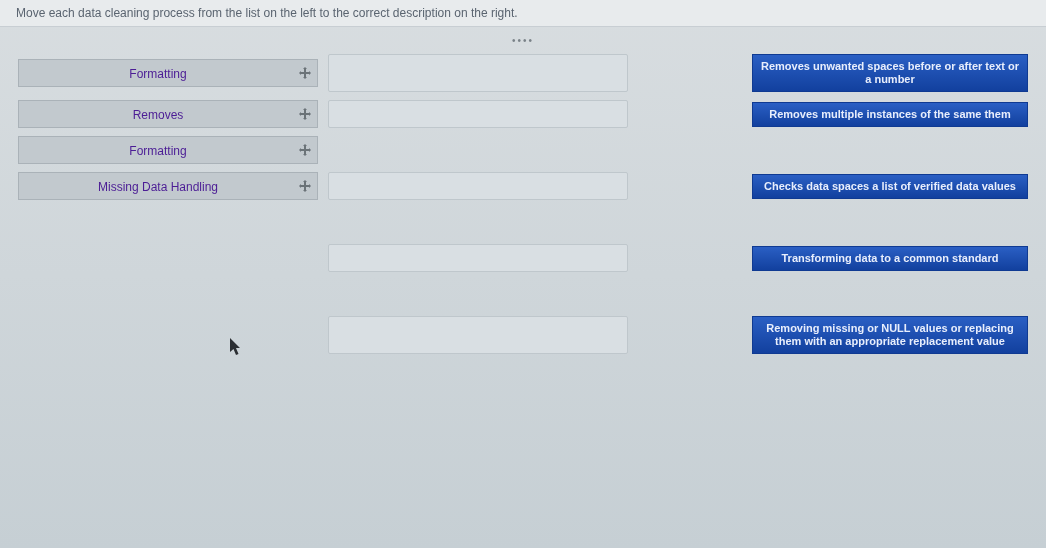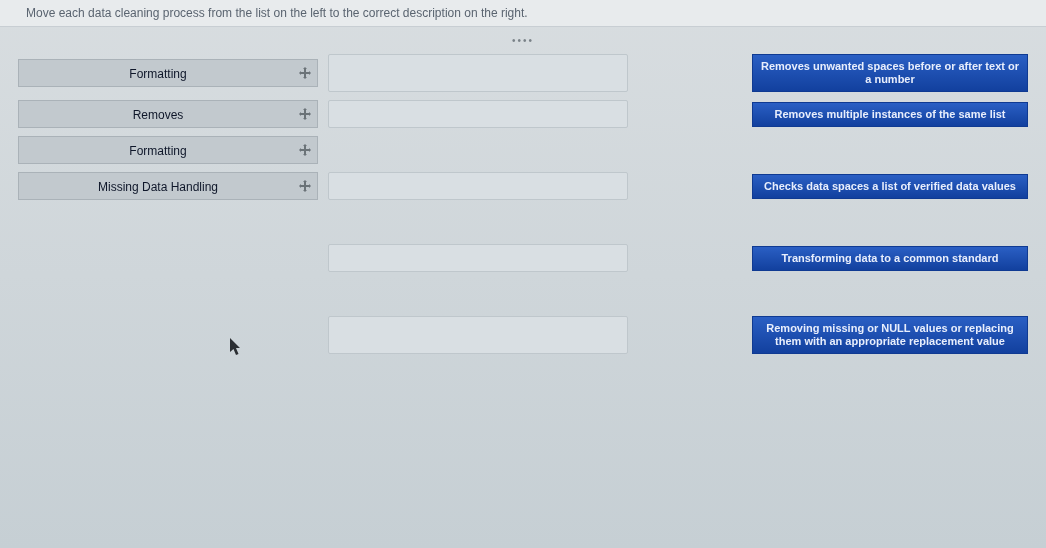--- a/index.html
+++ b/index.html
@@ -5,21 +5,21 @@
     * { margin: 0; padding: 0; box-sizing: border-box; }
     body {
       font-family: Arial, Helvetica, sans-serif;
       background: linear-gradient(180deg, #d8dde0 0%, #cfd6da 50%, #c6cfd4 100%);
       width: 1046px;
       height: 548px;
       overflow: hidden;
     }
     .header-bar {
       background: #e8ebed;
-      padding: 6px 26px;
+      padding: 6px 16px;
       font-size: 12px;
       color: #5a6470;
       border-bottom: 1px solid #c8ced3;
     }
     .dots {
       text-align: center;
       padding: 8px 0 4px 0;
       color: #7a8288;
       font-size: 10px;
       letter-spacing: 2px;
@@ -36,21 +36,21 @@
     }
     .source-slot {
       flex: 0 0 300px;
       display: flex;
       align-items: center;
     }
     .source-item {
       width: 100%;
       background: #c2c9ce;
       border: 1px solid #aab2b8;
-      color: #0f172a;
+      color: #4c1d95;
       font-size: 12px;
       text-align: center;
       padding: 6px 30px 6px 10px;
       position: relative;
       cursor: move;
       height: 28px;
       line-height: 16px;
     }
     .drag-handle {
       position: absolute;
@@ -129,21 +129,21 @@
         <span>Removes</span>
         <span class="drag-handle">
           <svg width="12" height="12" viewBox="0 0 12 12">
               <path fill="#6b7378" d="M6 0l2 2H7v3h3V4l2 2-2 2V7H7v3h1l-2 2-2-2h1V7H2v1L0 6l2-2v1h3V2H4z"></path>
             </svg>
         </span>
       </div>
     </div>
     <div class="dropzone"></div>
     <div class="desc-slot">
-      <div class="desc-item">Removes multiple instances of the same list</div>
+      <div class="desc-item">Removes multiple instances of the same them</div>
     </div>
   </div>
 
   <div class="row">
     <div class="source-slot">
       <div class="source-item">
         <span>Formatting</span>
         <span class="drag-handle">
           <svg width="12" height="12" viewBox="0 0 12 12">
               <path fill="#6b7378" d="M6 0l2 2H7v3h3V4l2 2-2 2V7H7v3h1l-2 2-2-2h1V7H2v1L0 6l2-2v1h3V2H4z"></path>

